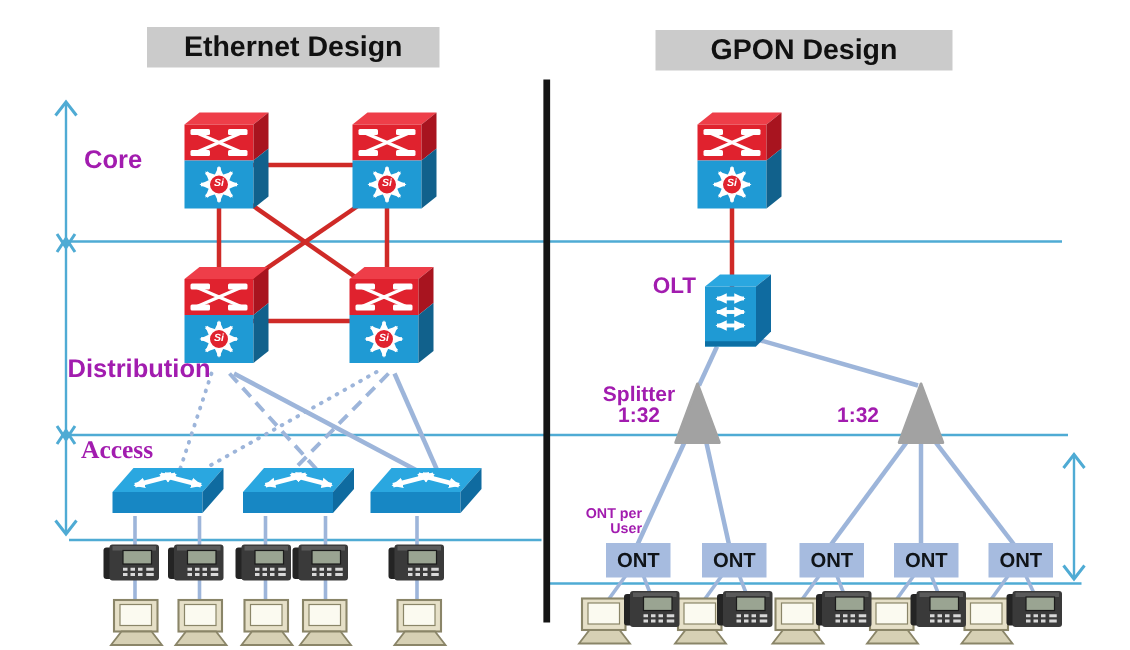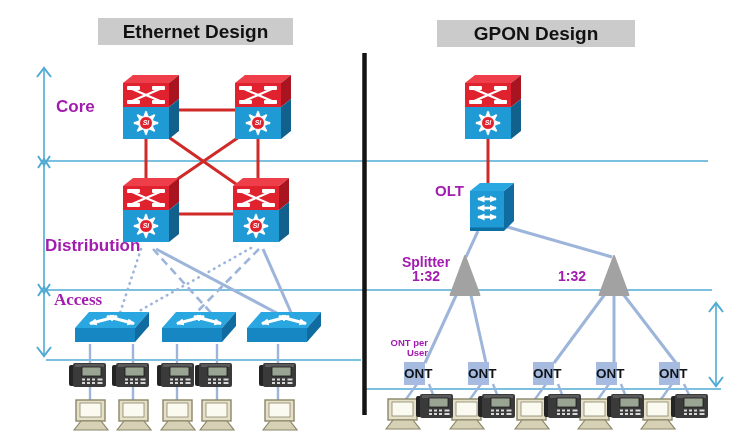--- a/index.html
+++ b/index.html
@@ -16,21 +16,21 @@
   .title-left{left:98px;top:18px;width:195px;}
   .title-right{left:437px;top:20px;width:198px;}
   .lbl-core{left:56px;top:97px;font-size:17px;}
   .lbl-distribution{left:45px;top:205px;font-size:17px;margin-top:31px;}
   .lbl-access{left:54px;top:290px;font-size:17px;font-family:Liberation Serif, serif;}
   .lbl-olt{left:428px;top:182px;width:36px;font-size:15px;text-align:right;}
   .lbl-splitter{left:396px;top:255px;width:60px;font-size:14px;text-align:center;line-height:14px;}
   .lbl-splitter2{left:558px;top:268px;font-size:14px;}
   .lbl-ont-user{left:374px;top:338px;width:54px;font-size:9.5px;text-align:right;line-height:10px;white-space:normal;}
   .ont{
-    position:absolute;top:362px;width:21px;height:23px;background:var(--ont-bg,#a6bbdf);
+    position:absolute;top:362px;width:43px;height:23px;background:var(--ont-bg,#a6bbdf);
     font-weight:bold;font-size:13.5px;line-height:23px;text-align:center;color:#101418;
   }
   .si{
     position:absolute;width:16px;height:10px;margin-left:-8px;margin-top:-5px;
     font-size:7px;font-weight:bold;font-style:italic;line-height:10px;text-align:center;color:#fff;
   }
   
   .ln-cyan{stroke:var(--measure-line,#4fabd4);stroke-width:1.6;fill:none;}
   .ch-cyan{stroke:var(--measure-line,#4fabd4);stroke-width:2;fill:none;}
   .ln-red{stroke:var(--red-link,#cf2a27);stroke-width:3;fill:none;}

